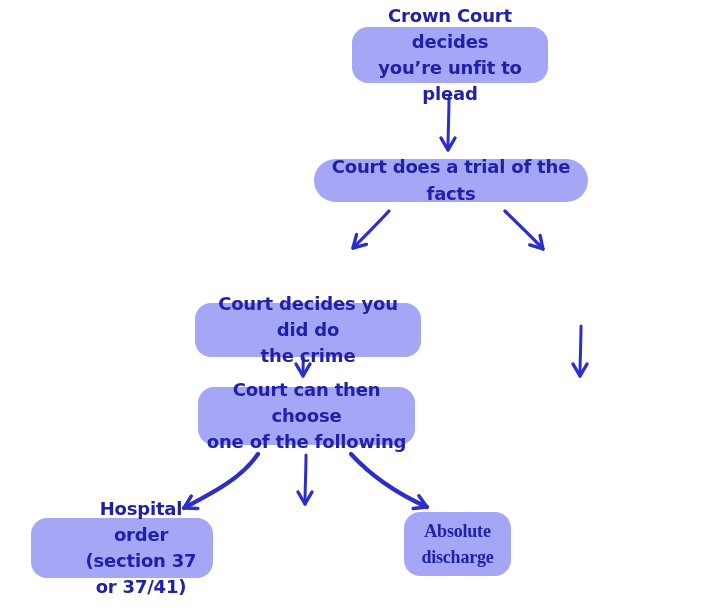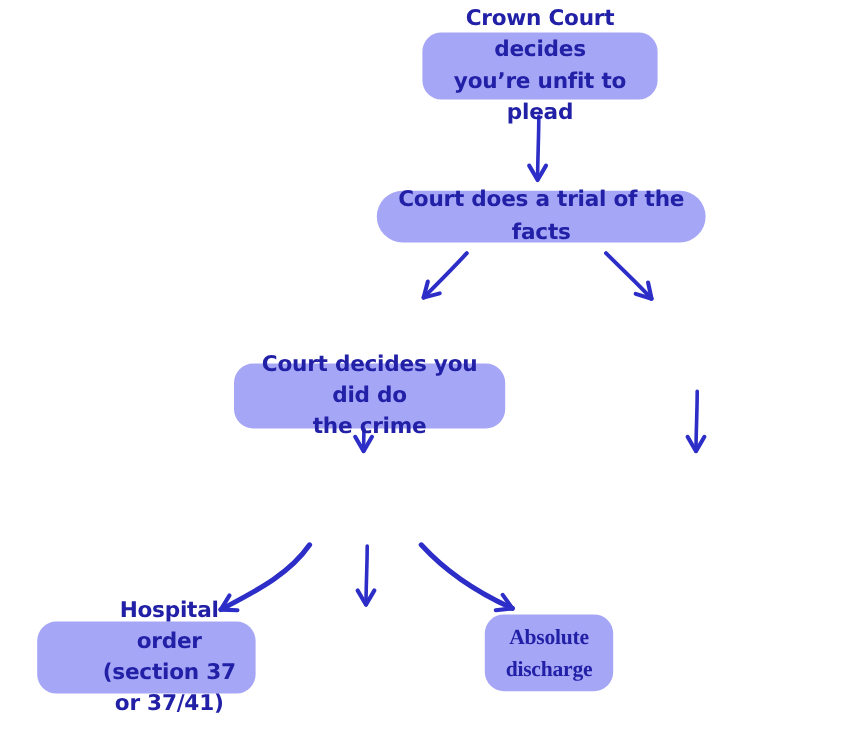--- a/index.html
+++ b/index.html
@@ -83,18 +83,20 @@
     <path class="shaft thick" marker-end="url(#ah)" d="M258,454 C240,480 210,494 184,508"></path>
     <path class="shaft thin" marker-end="url(#ah)" d="M306,455 C306,471 305,488 305,504"></path>
     <path class="shaft thick" marker-end="url(#ah)" d="M351,454 C372,477 398,494 427,507"></path>
   </svg>
 
   <div class="node" id="n-unfit">Crown Court decides
 you’re unfit to plead</div>
   <div class="node pill" id="n-trial">Court does a trial of the facts</div>
   <div class="node" id="n-did">Court decides you did do
 the crime</div>
+  <div class="node" id="n-choose">Court can then choose
+one of the following</div>
   <div class="node" id="n-hospital">Hospital order
 (section 37 or 37/41)</div>
   <div class="node" id="n-absolute">Absolute
 discharge</div>
 
 </div>
 
 </body></html>

